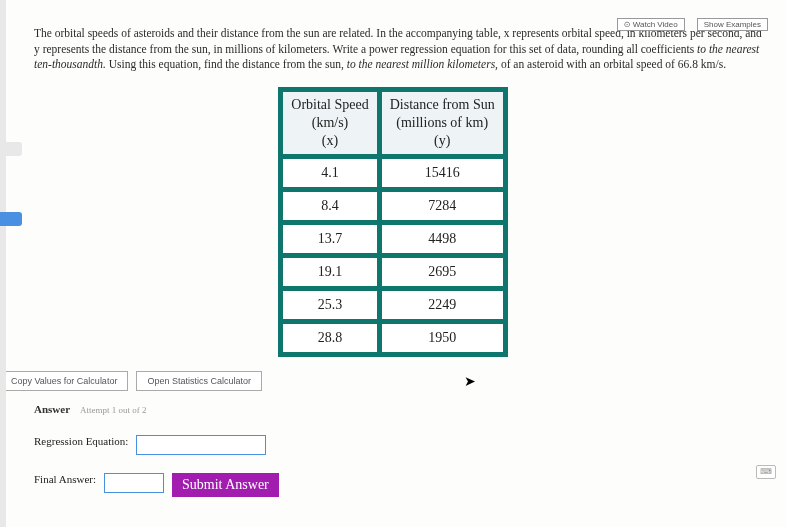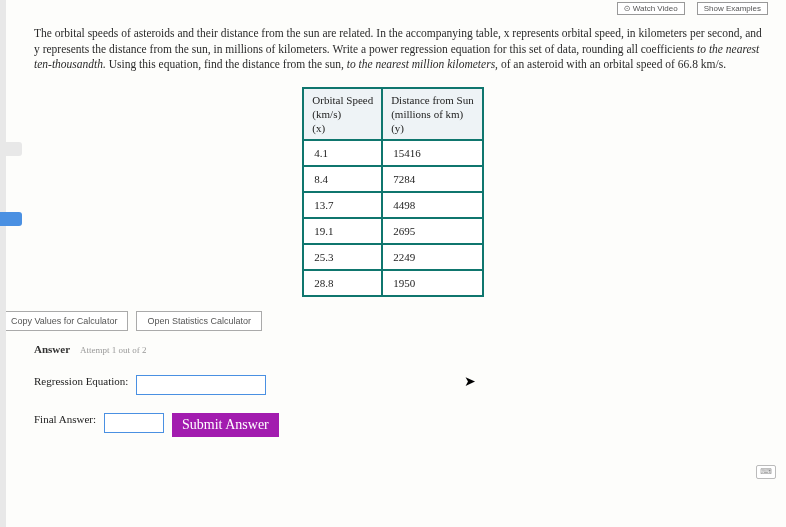--- a/index.html
+++ b/index.html
@@ -1,26 +1,26 @@
 <!DOCTYPE html>
 <html><head>
 <meta charset="utf-8">
 <style>
 *{box-sizing:border-box;margin:0;padding:0}
 body{font-family:Georgia,serif;background:#fdfdfb;width:786px;height:527px;overflow:hidden;position:relative;color:#222}
-.top-buttons{position:absolute;top:2px;right:18px;display:flex;gap:12px}
+.top-buttons{position:absolute;top:18px;right:18px;display:flex;gap:12px}
 .top-btn{border:1px solid #999;background:#fff;font-size:8px;padding:1px 6px;font-family:Arial,sans-serif;color:#555}
 .left-edge{position:absolute;left:0;top:0;bottom:0;width:6px;background:#e8e8e8}
 .notch{position:absolute;left:0;width:22px;height:14px;background:#e8e8e8;border-radius:0 3px 3px 0}
 .notch1{top:142px}
 .notch2{top:212px;background:#4a90e2}
 .problem{padding:26px 24px 0 34px;font-size:11.5px;line-height:1.35;color:#2a2a2a}
 .table-wrap{display:flex;justify-content:center;margin-top:14px}
 table{border-collapse:collapse;background:#fff}
-th,td{border:2px solid #0f766e;text-align:left;font-size:11px;padding:6px 10px;font-family:Georgia,serif}
+th,td{border:5px solid #0f766e;text-align:center;font-size:14px;padding:6px 10px;font-family:Georgia,serif}
 th{background:#eef3f6;font-weight:normal;padding:4px 8px;line-height:1.3}
 .btns-center{display:flex;align-items:center;gap:8px;margin-top:14px}
 .link-btn{border:1px solid #aaa;background:#fff;font-size:9px;padding:4px 10px;color:#555;font-family:Arial,sans-serif;cursor:pointer}
 .answer-section{padding:8px 6px 0 34px}
 .answer-label{font-size:11px;color:#333}
 .attempt{font-size:9px;color:#999;margin-left:6px}
 .field-row{display:flex;align-items:flex-start;gap:8px;margin-top:18px}
 .field-label{font-size:11px}
 .text-input{border:1px solid #4a90e2;height:20px;width:130px;background:#fff;font-size:11px;padding:0 4px}
 .text-input.small{width:60px}

